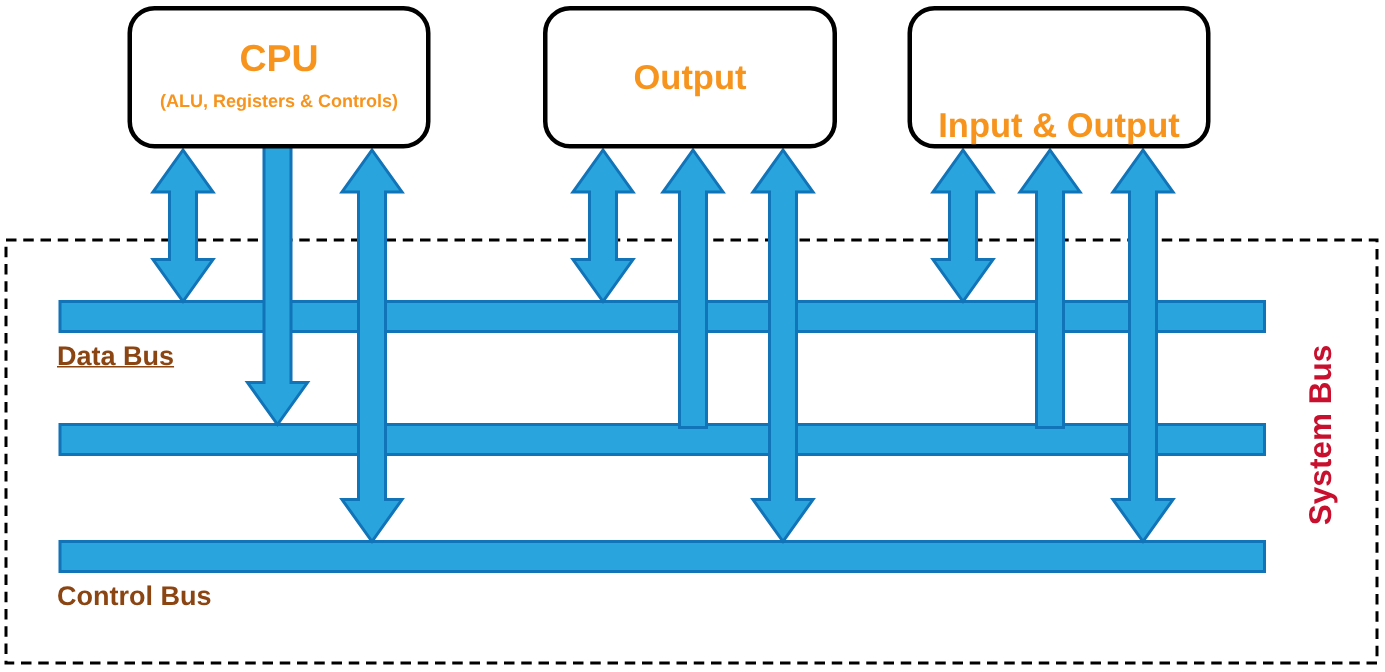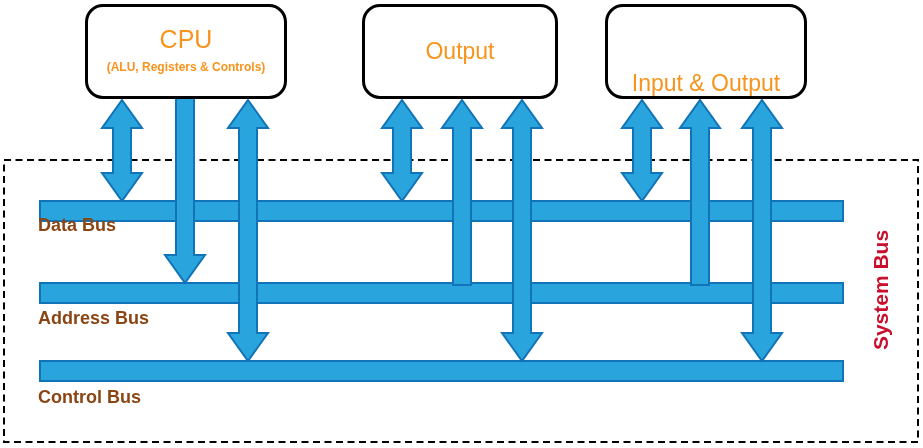--- a/index.html
+++ b/index.html
@@ -27,21 +27,21 @@
     border: 3px solid var(--border, #000);
     border-radius: 18px;
     display: flex;
     flex-direction: column;
     align-items: center;
     justify-content: center;
     text-align: center;
   }
   .component-box .box-title {
     color: var(--component-text, #F7941D);
-    font-weight: normal;
+    font-weight: bold;
     font-size: 23px;
     line-height: 1.1;
   }
   .component-box.cpu .box-title {
     font-size: 25px;
     margin-bottom: 4px;
   }
   .component-box .box-subtitle {
     color: var(--component-text, #F7941D);
     font-weight: bold;
@@ -99,19 +99,18 @@
   </div>
 
   <div class="component-box" style="left:362px; top:4px; width:196px; height:95px;">
     <div class="box-title">Output</div>
   </div>
 
   <div class="component-box" style="left:605px; top:4px; width:202px; height:95px;justify-content:flex-end;">
     <div class="box-title">Input &amp; Output</div>
   </div>
 
-  <div class="bus-label" style="left:38px; top:215px;">Data Bus</div>
-  <div class="bus-label" style="left:38px; top:308px;">Address Bus</div>
+  <div class="bus-label" style="left:38px; top:227px;text-decoration:underline;">Data Bus</div>
   <div class="bus-label" style="left:38px; top:387px;">Control Bus</div>
 
   <div class="system-bus-label" style="left:881px; top:290px;">System Bus</div>
 
 </div>
 
 </body></html>

